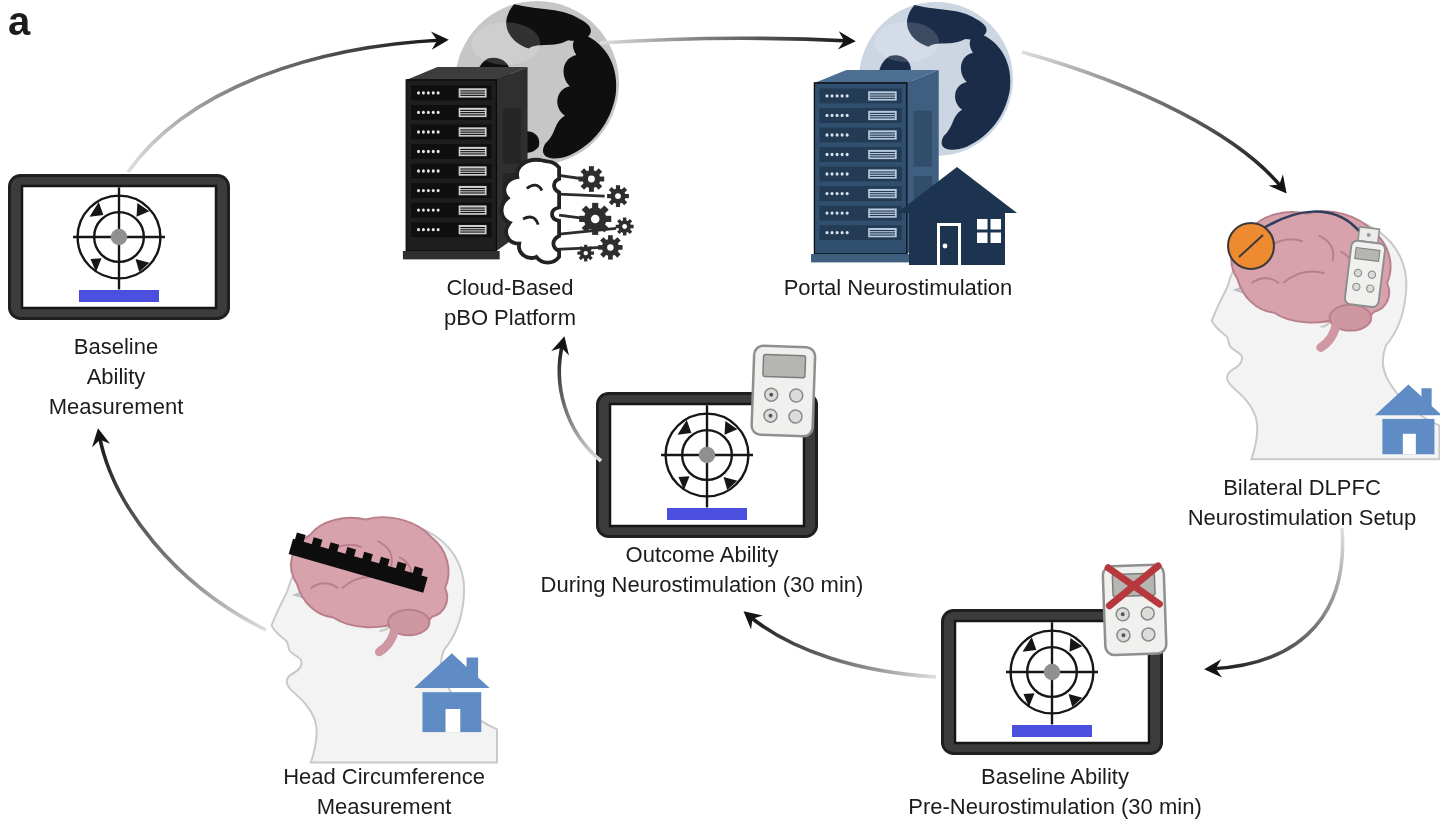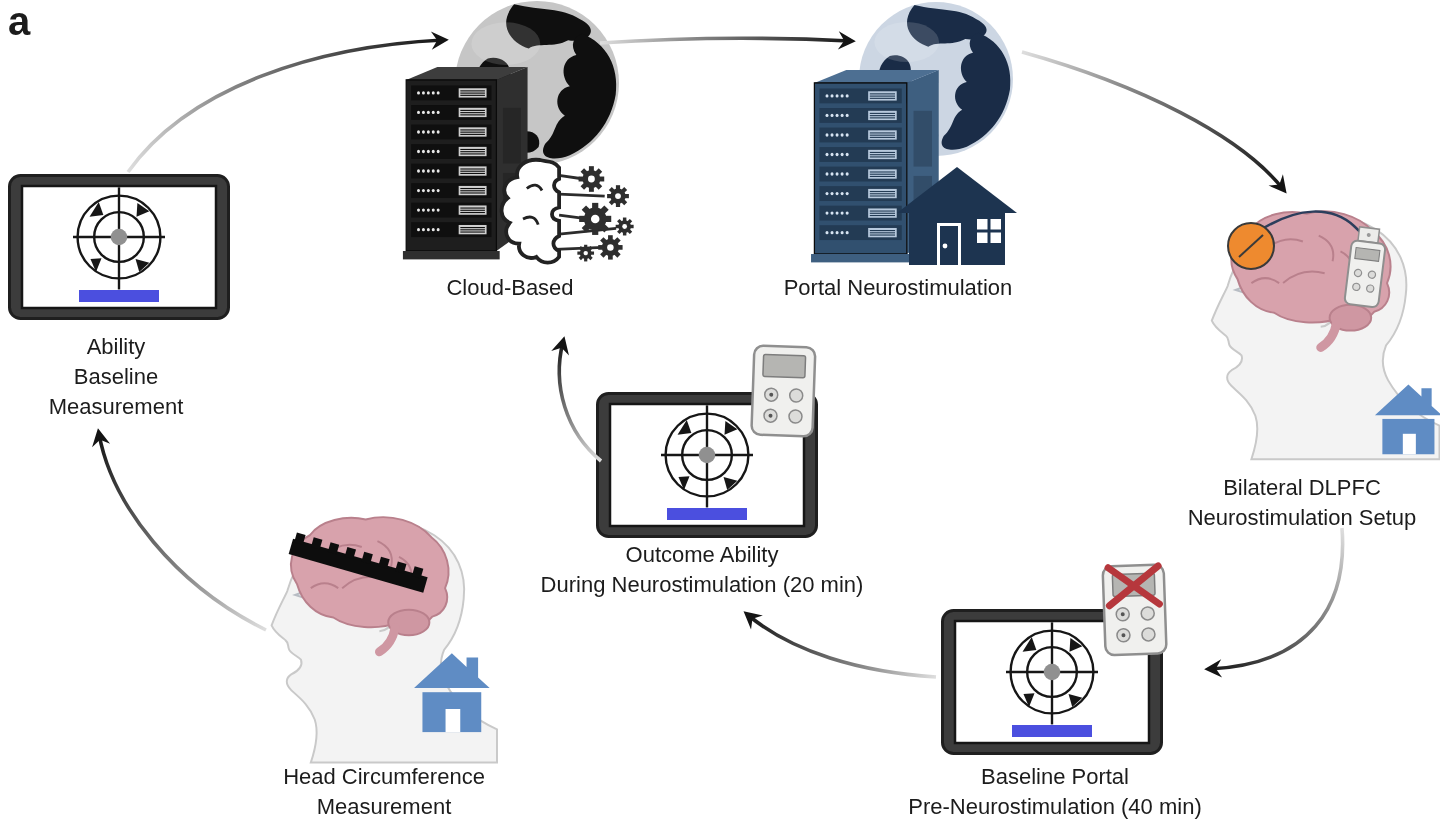--- a/index.html
+++ b/index.html
@@ -259,46 +259,47 @@
       <path d="M1342,528 C1348,606 1310,664 1210,669" stroke="url(#ag4)" marker-end="url(#ah)"></path>
       <path d="M936,677 C860,672 792,652 748,615" stroke="url(#ag5)" marker-end="url(#ah)"></path>
       <path d="M601,461 C566,432 552,385 563,342" stroke="url(#ag6)" marker-end="url(#ah)"></path>
       <path d="M266,630 C175,585 112,505 99,434" stroke="url(#ag7)" marker-end="url(#ah)"></path>
     </g>
   </svg>
 
   <div class="panel-label">a</div>
 
   <div class="lbl" style="left:6px;top:332px;width:220px">
+    <div>Baseline</div>
     <div>Ability</div>
-    <div>Baseline</div>
     <div>Measurement</div>
   </div>
 
   <div class="lbl" style="left:398px;top:273px;width:224px">
     <div>Cloud-Based</div>
+    <div>pBO Platform</div>
   </div>
 
   <div class="lbl" style="left:736px;top:273px;width:324px">
     <div>Portal Neurostimulation</div>
   </div>
 
   <div class="lbl" style="left:1152px;top:473px;width:300px">
     <div>Bilateral DLPFC</div>
     <div>Neurostimulation Setup</div>
   </div>
 
   <div class="lbl" style="left:492px;top:540px;width:420px">
     <div>Outcome Ability</div>
-    <div>During Neurostimulation (20 min)</div>
+    <div>During Neurostimulation (30 min)</div>
   </div>
 
   <div class="lbl" style="left:855px;top:762px;width:400px">
-    <div>Baseline Portal</div>
-    <div>Pre-Neurostimulation (40 min)</div>
+    <div>Baseline Ability</div>
+    <div>Pre-Neurostimulation (30 min)</div>
   </div>
 
   <div class="lbl" style="left:232px;top:762px;width:304px">
     <div>Head Circumference</div>
     <div>Measurement</div>
   </div>
 
 </div>
 
 </body></html>

